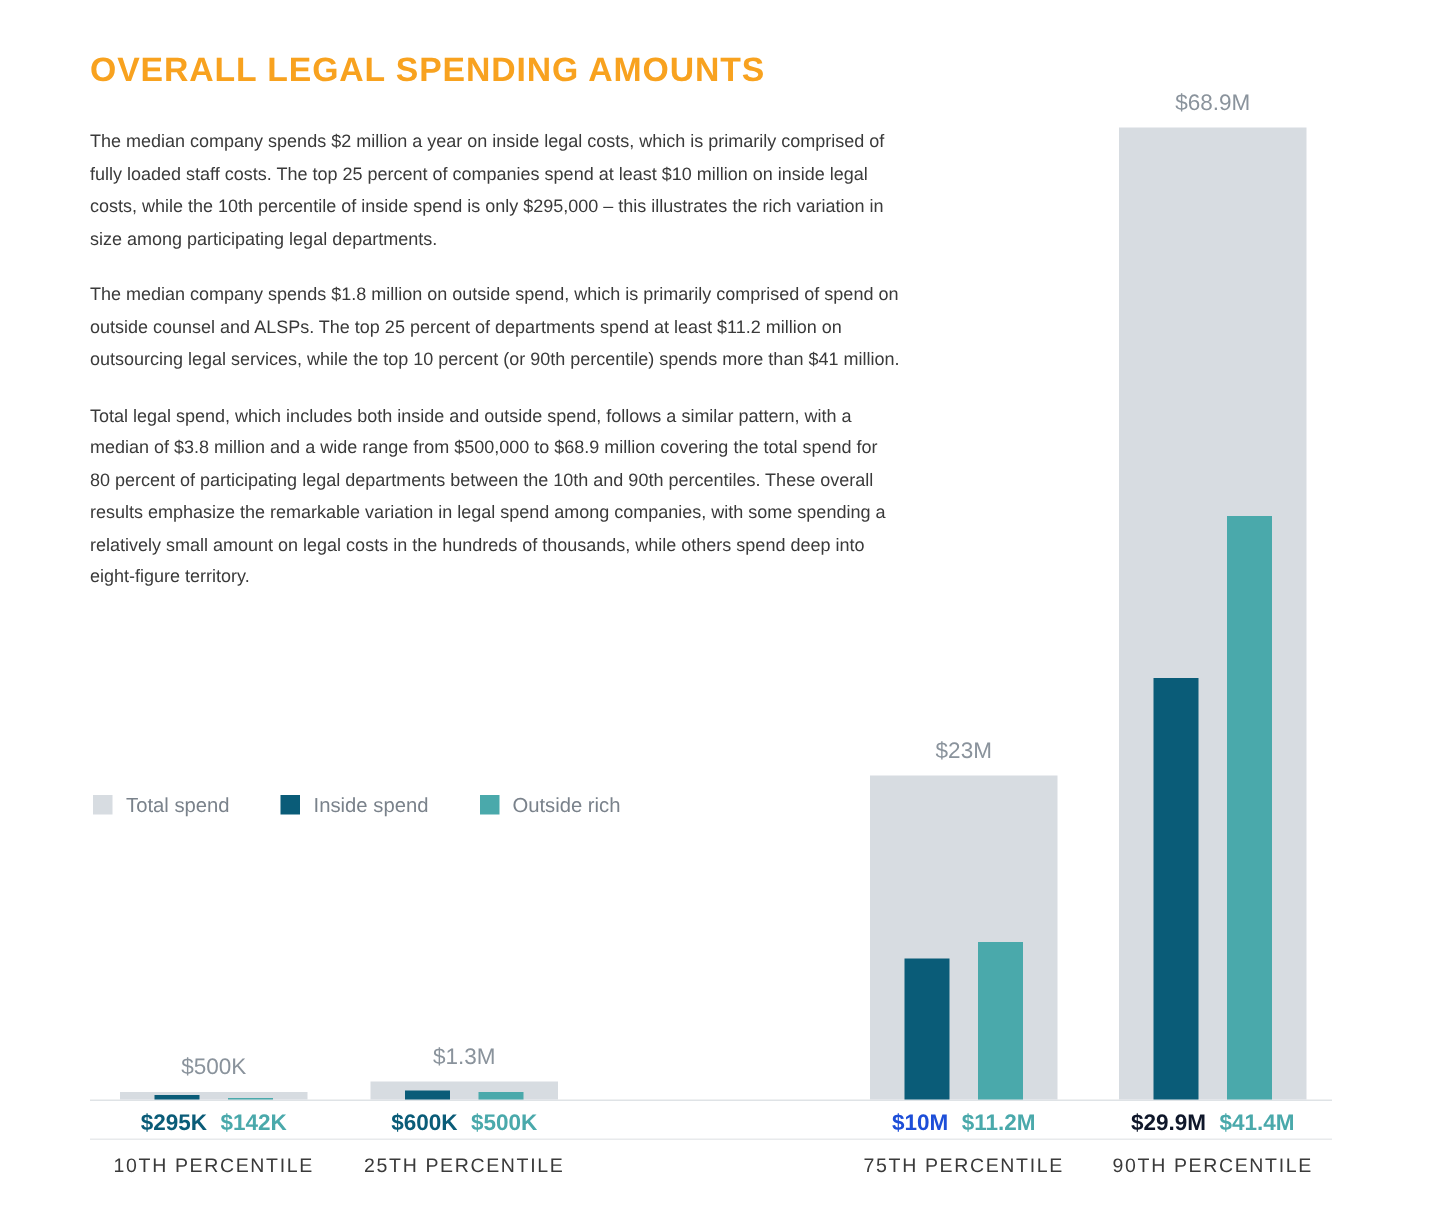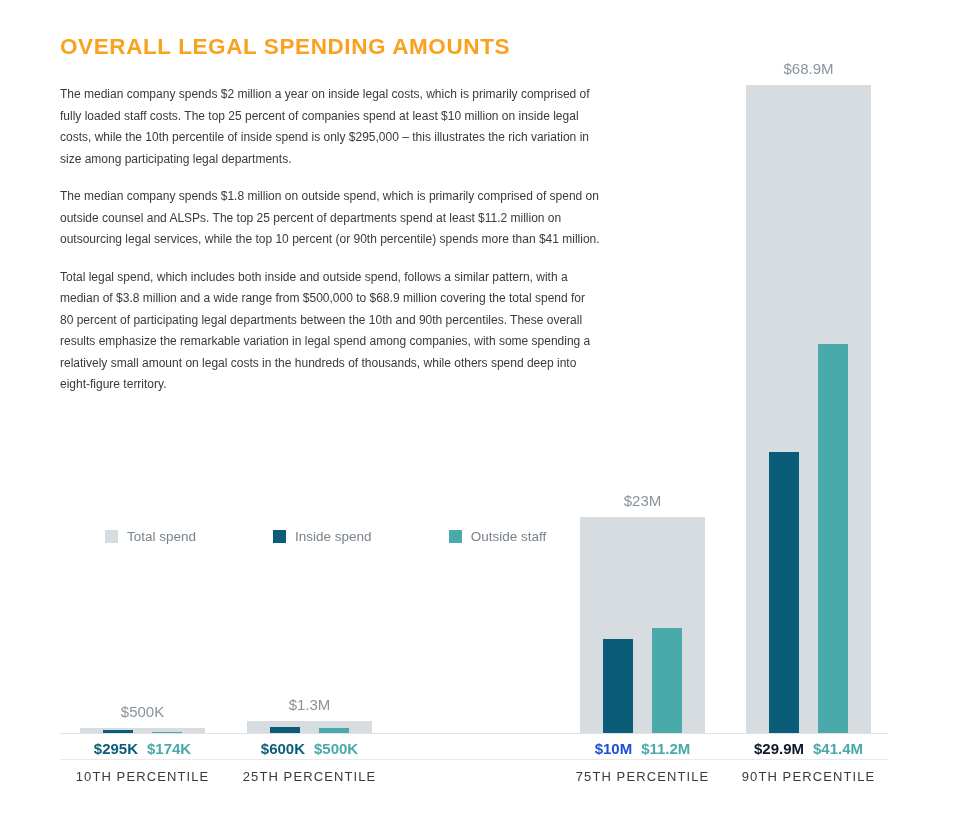--- a/index.html
+++ b/index.html
@@ -21,21 +21,21 @@
   .body-text {
     position: absolute; left: 60px; top: 84px; width: 540px;
     font-size: 12px; line-height: 21.5px; color: #3A3A3A;
   }
   .body-text p { margin: 0 0 16px 0; }
 
   .legend {
     position: absolute; left: 62px; top: 529px;
     display: flex; align-items: center; gap: 34px;
   }
-  .legend-item { display: flex; align-items: center; margin-left: 43px; }
+  .legend-item { display: flex; align-items: center; }
   .legend-swatch { width: 13px; height: 13px; margin-right: 9px; display: inline-block; }
   .legend-label { font-size: 13.5px; color: #7A828B; }
 
   .chart { position: absolute; inset: 0; }
 
   .axis-line {
     position: absolute; left: 60px; width: 828px; height: 1px;
     background: #DFE3E6;
   }
   .divider-line {
@@ -76,33 +76,33 @@
       <div class="legend-item">
         <span class="legend-swatch" style="background: rgb(215, 220, 225);"></span>
         <span class="legend-label">Total spend</span>
       </div>
       <div class="legend-item">
         <span class="legend-swatch" style="background: rgb(10, 92, 120);"></span>
         <span class="legend-label">Inside spend</span>
       </div>
       <div class="legend-item">
         <span class="legend-swatch" style="background: rgb(74, 169, 171);"></span>
-        <span class="legend-label">Outside staff</span>
+        <span class="legend-label">Outside rich</span>
       </div>
     </div>
 
   <div class="chart" id="chart">
       <div class="axis-line" style="top: 733px;"></div>
       <div class="divider-line" style="top: 759px;"></div>
       <div class="chart-group" style="left: 60px;">
         <div class="total-label" style="top: 703px; color: rgb(138, 147, 156);">$500K</div>
         <div class="bar" style="left: 20px; width: 125px; top: 728px; height: 5px; background: rgb(215, 220, 225);"></div>
         <div class="bar" style="left: 43px; width: 30px; top: 730px; height: 3px; background: rgb(10, 92, 120);"></div>
         <div class="bar" style="left: 92px; width: 30px; top: 732px; height: 1px; background: rgb(74, 169, 171);"></div>
-        <div class="value-row"><span class="inside-val" style="color: rgb(10, 92, 120);">$295K</span><span class="outside-val" style="color: rgb(74, 169, 171);">$174K</span></div>
+        <div class="value-row"><span class="inside-val" style="color: rgb(10, 92, 120);">$295K</span><span class="outside-val" style="color: rgb(74, 169, 171);">$142K</span></div>
         <div class="category-label">10TH PERCENTILE</div>
       </div>
       <div class="chart-group" style="left: 227px;">
         <div class="total-label" style="top: 696px; color: rgb(138, 147, 156);">$1.3M</div>
         <div class="bar" style="left: 20px; width: 125px; top: 721px; height: 12px; background: rgb(215, 220, 225);"></div>
         <div class="bar" style="left: 43px; width: 30px; top: 727px; height: 6px; background: rgb(10, 92, 120);"></div>
         <div class="bar" style="left: 92px; width: 30px; top: 728px; height: 5px; background: rgb(74, 169, 171);"></div>
         <div class="value-row"><span class="inside-val" style="color: rgb(10, 92, 120);">$600K</span><span class="outside-val" style="color: rgb(74, 169, 171);">$500K</span></div>
         <div class="category-label">25TH PERCENTILE</div>
       </div>

